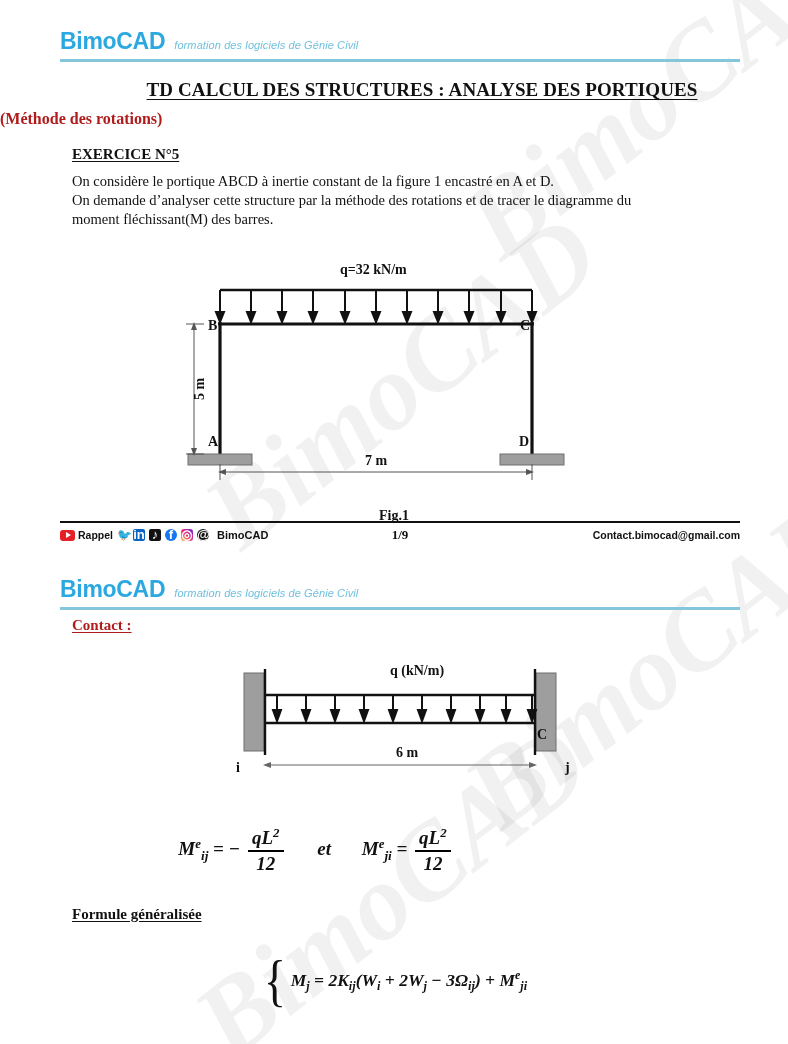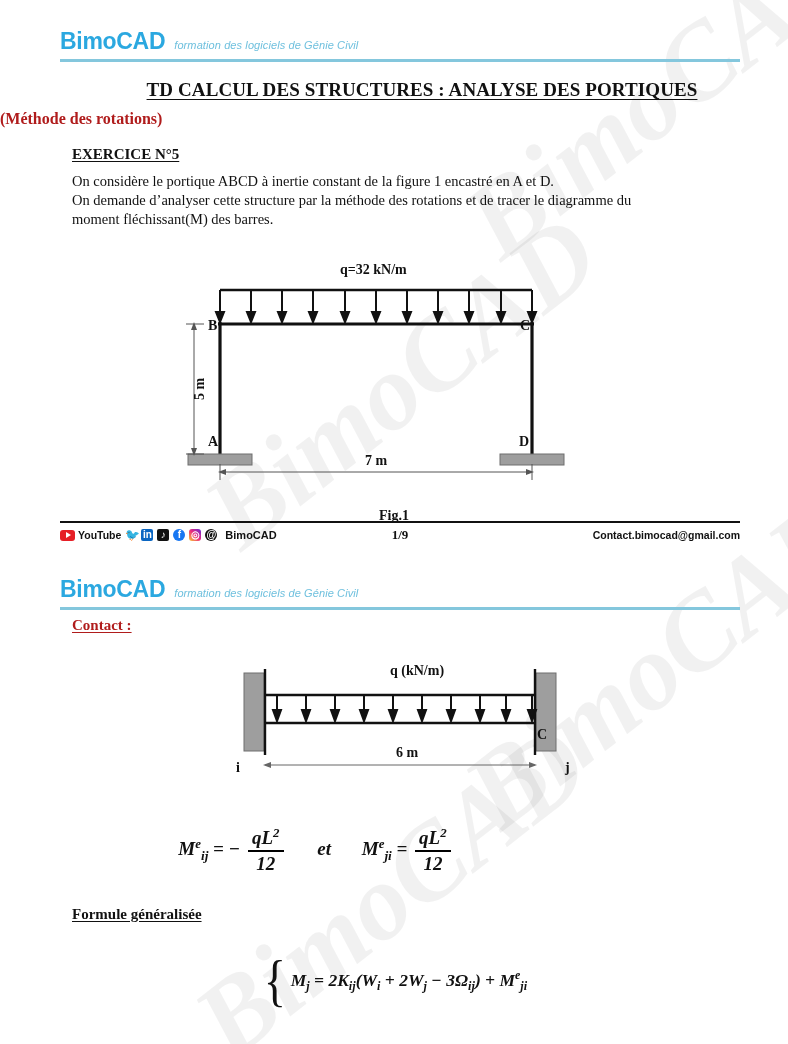--- a/index.html
+++ b/index.html
@@ -172,21 +172,21 @@
     border-top: 3px solid transparent;
     border-bottom: 3px solid transparent;
   }
   .yt-word { font-size: 10.5px; font-weight: 700; color: #111; }
   .sic {
     width: 12px; height: 12px;
     border-radius: 2px;
     display: inline-block;
     position: relative;
     font-family: "Liberation Sans", sans-serif;
-    font-size: 10px;
+    font-size: 13px;
     font-weight: 700;
     color: #fff;
     text-align: center;
     line-height: 12px;
   }
   .sic-tw { background: transparent; color: #2BA8E0; font-size: 12px; line-height: 12px; }
   .sic-in { background: #0A66C2; }
   .sic-tt { background: #111; }
   .sic-fb { background: #1877F2; border-radius: 50%; }
   .sic-ig { background: linear-gradient(45deg,#F9CE34,#EE2A7B,#6228D7); border-radius: 3px; }
@@ -356,21 +356,21 @@
 <div class="node-label" style="left:519px; top:434px;">D</div>
 <div class="dim-label vertical" style="left:192px; top:400px;">5 m</div>
 <div class="dim-label" style="left:365px; top:453px;">7 m</div>
 <div class="fig-cap" style="top:487px;">Fig.1</div>
 
 <div class="footer-rule" style="top:521px;"></div>
 <div class="footer" style="top:529px;">
   <span class="social">
     <span class="yt-pill">
       <span class="yt-box"></span>
-      <span class="yt-word">YouTube</span>
+      <span class="yt-word">Rappel</span>
     </span>
     <span class="sic sic-tw">🐦</span>
     <span class="sic sic-in">in</span>
     <span class="sic sic-tt">♪</span>
     <span class="sic sic-fb">f</span>
     <span class="sic sic-ig">◎</span>
     <span class="sic sic-th">@</span>
     <span class="footer-brand">BimoCAD</span>
   </span>
   <span class="footer-page">1/9</span>

